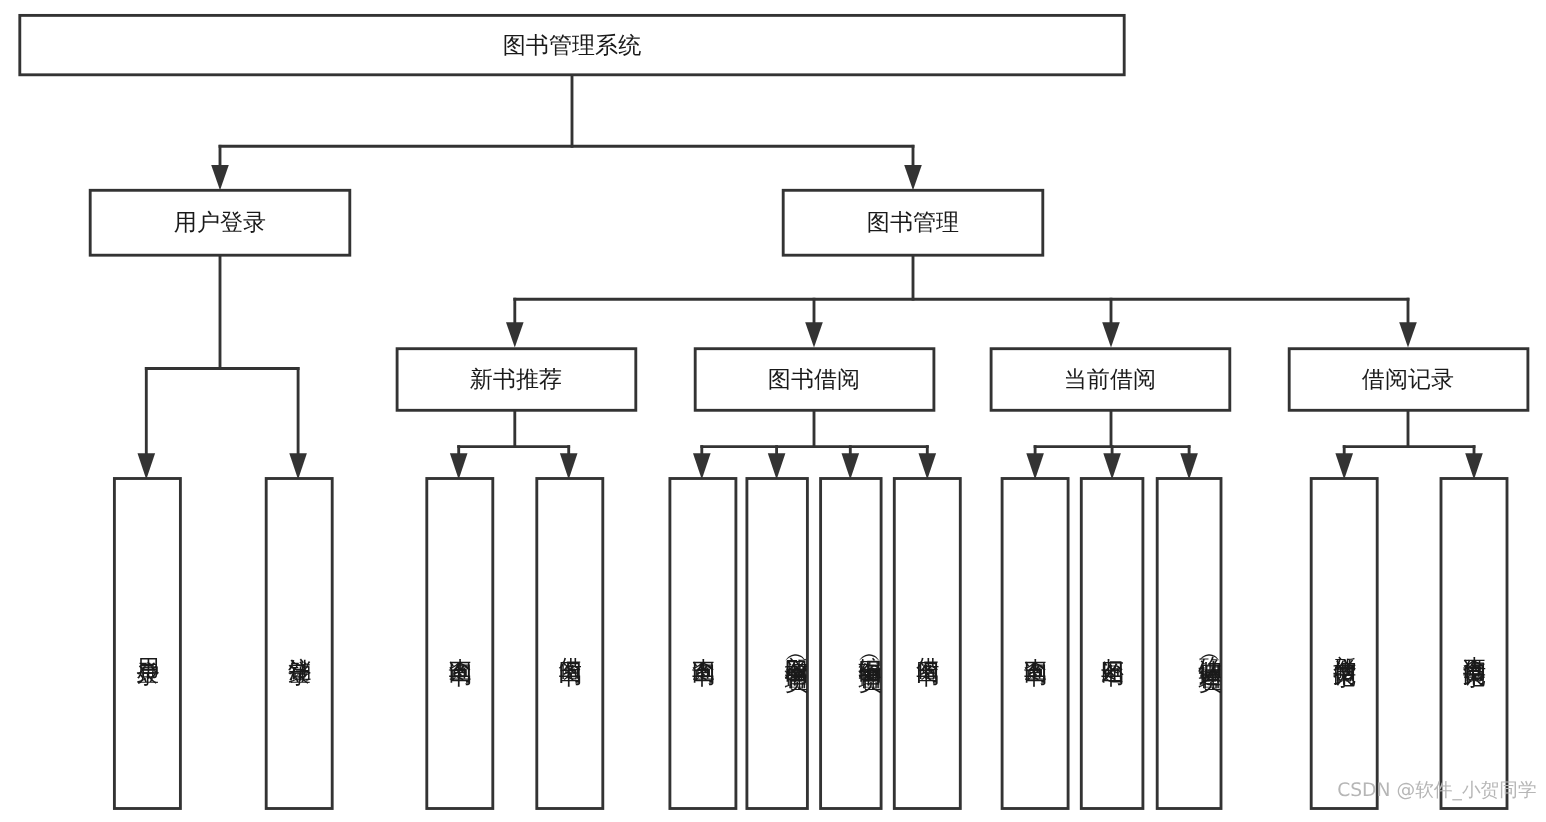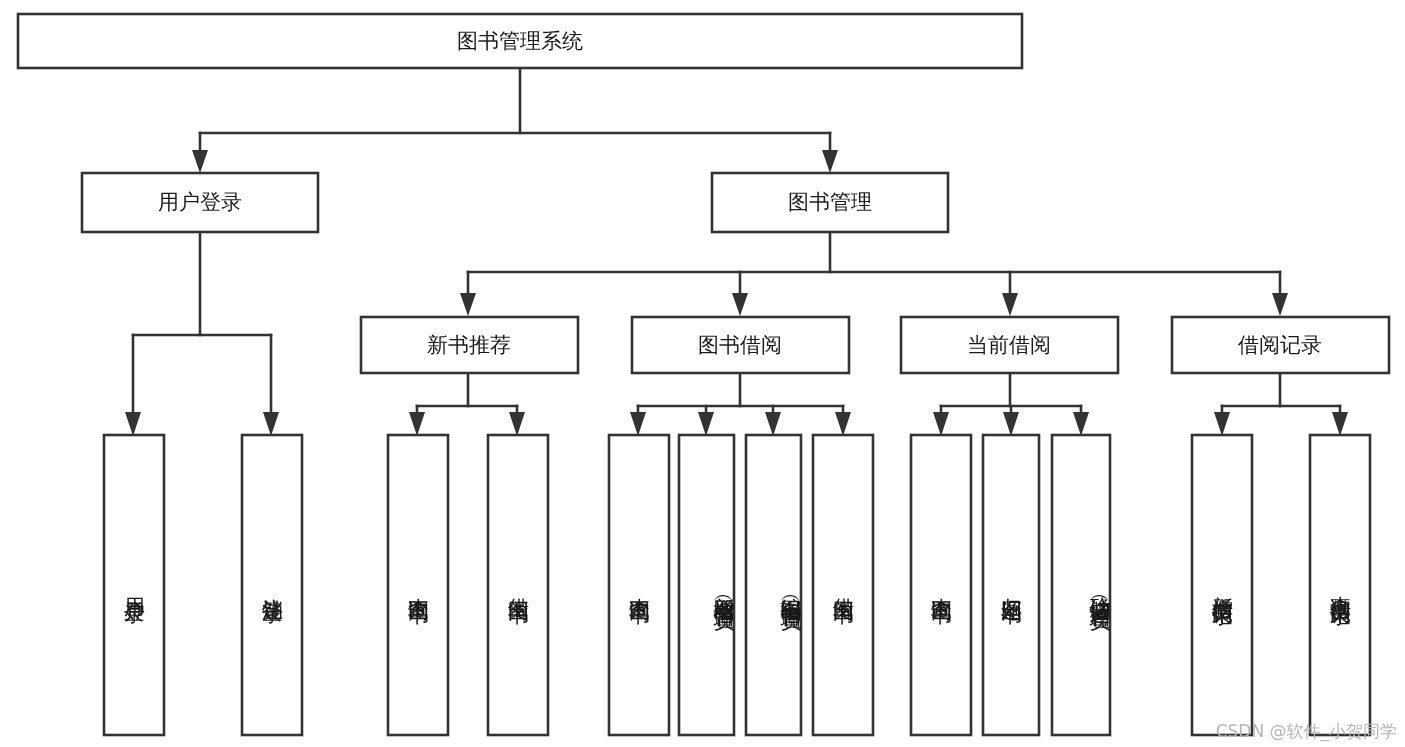--- a/index.html
+++ b/index.html
@@ -72,21 +72,21 @@
     justify-content: center;
     white-space: nowrap;
     pointer-events: none;
   }
   .vlabel.centered {
     align-items: center;
   }
   .watermark {
     position: absolute;
     right: 8px;
-    bottom: 4px;
+    bottom: 17px;
     font-family: "DejaVu Sans", "Liberation Sans", sans-serif;
     font-size: 17px;
     color: #b6b6b6;
     white-space: nowrap;
     pointer-events: none;
     text-align: center;
   }
 </style>
 </head>
 <body>

